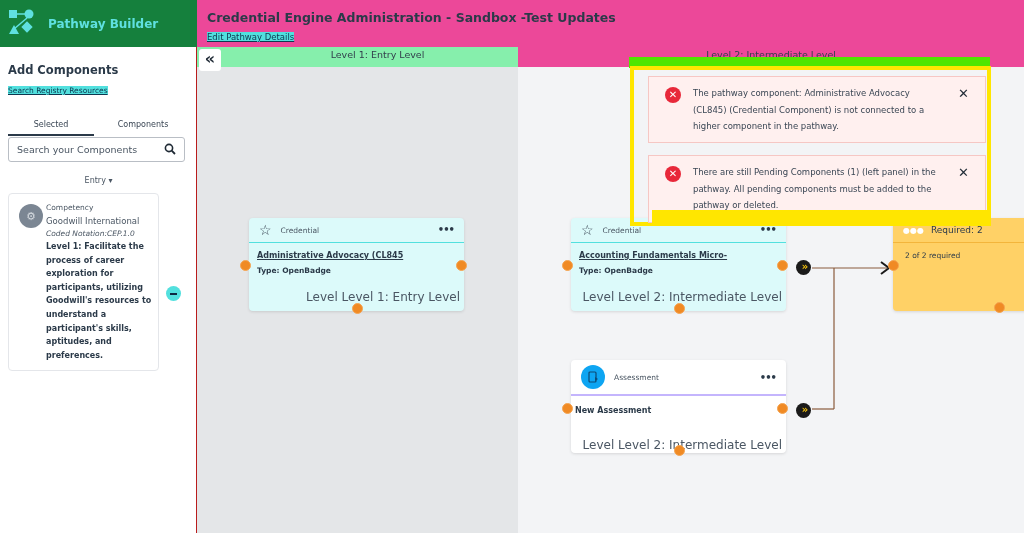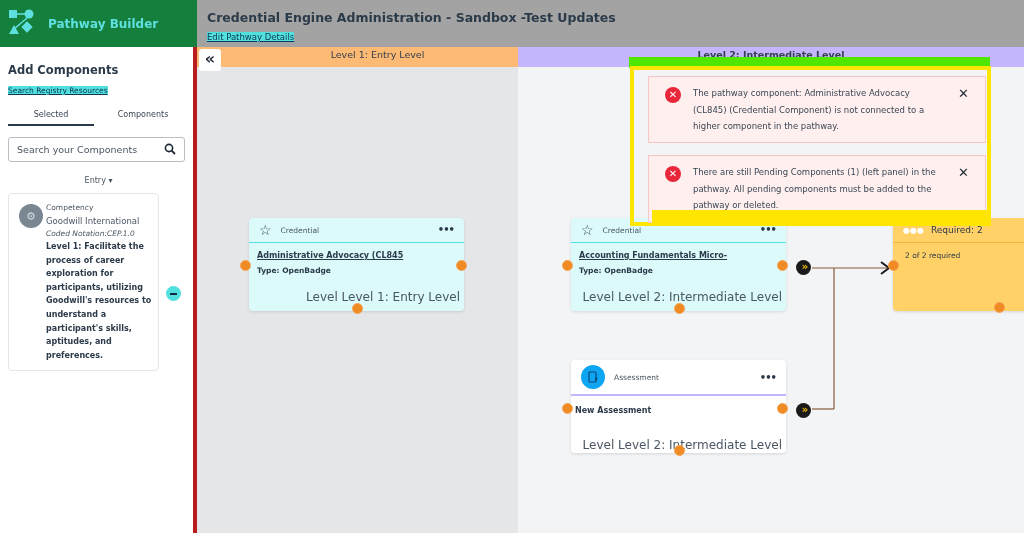--- a/index.html
+++ b/index.html
@@ -3,47 +3,47 @@
 <meta charset="utf-8">
 <style>
   * { box-sizing: border-box; margin: 0; padding: 0; }
   html, body { width: 1024px; height: 533px; overflow: hidden; background: #f3f4f6; font-family: "DejaVu Sans", sans-serif; color: #2d3a48; }
   #app { position: relative; width: 1024px; height: 533px; }
 
   
   .brand { position: absolute; left: 0; top: 0; width: 197px; height: 47px; background: #15803d; display: flex; align-items: center; padding-left: 6px; }
   .brand svg { width: 30px; height: 30px; }
   .brand-title { color: #5fe0e0; font-weight: bold; font-size: 12px; margin-left: 12px; }
-  .topbar { position: absolute; left: 197px; top: 0; right: 0; height: 63px; background: #a3a3a3; border-bottom: 6px solid #ec4899; padding: 10px 0 0 10px; }
+  .topbar { position: absolute; left: 197px; top: 0; right: 0; height: 63px; background: #ec4899; border-bottom: 6px solid #ec4899; padding: 10px 0 0 10px; }
   .page-title { font-size: 12.5px; font-weight: bold; color: #2b3a49; }
   .edit-link { display: inline-block; font-size: 8.5px; color: #0d3850; background: #52e0de; text-decoration: underline; margin-top: 2px; }
 
   
-  .sidebar { position: absolute; left: 0; top: 47px; width: 197px; bottom: 0; background: #ffffff; border-right: 4px solid #b91c1c; }
+  .sidebar { position: absolute; left: 0; top: 47px; width: 197px; bottom: 0; background: #ffffff; border-right: 1px solid #b91c1c; }
   .sb-heading { position: absolute; left: 8px; top: 16px; font-weight: bold; font-size: 11.5px; color: #2b3a49; }
   .sb-link { position: absolute; left: 8px; top: 39px; font-size: 7.5px; background: #52e0de; color: #0d3850; text-decoration: underline; }
-  .sb-tabs { position: absolute; left: 8px; top: 63px; width: 178px; height: 16px; display: flex; }
+  .sb-tabs { position: absolute; left: 8px; top: 73px; width: 178px; height: 16px; display: flex; }
   .sb-tab { flex: 1; text-align: center; font-size: 8px; color: #3a4654; }
   .sb-tab.active { border-bottom: 2px solid #2b3a49; margin-right: 6px; height: 16px; }
   .sb-search { position: absolute; left: 8px; top: 90px; width: 177px; height: 25px; border: 1px solid #b9bec5; border-radius: 3px; display: flex; align-items: center; padding: 0 8px; font-size: 9.5px; color: #4a5663; justify-content: space-between; }
   .sb-sort { position: absolute; left: 0; width: 197px; top: 129px; text-align: center; font-size: 8px; color: #4a5663; }
   .comp-card { position: absolute; left: 8px; top: 146px; width: 151px; height: 178px; border: 1px solid #e4e6ea; border-radius: 4px; background: #fff; padding: 8px 0 0 37px; }
   .comp-avatar { position: absolute; left: 10px; top: 10px; width: 24px; height: 24px; border-radius: 50%; background: #7b8693; display: flex; align-items: center; justify-content: center; color: #d6dbe0; font-size: 11px; }
   .comp-type { font-size: 7.5px; color: #4a5663; line-height: 12px; }
   .comp-org { font-size: 8.5px; color: #4a5663; line-height: 14px; }
   .comp-code { font-size: 7.5px; color: #4a5663; line-height: 12px; font-style: italic; }
   .comp-desc { font-size: 8px; font-weight: bold; color: #2b3a49; line-height: 13.6px; width: 112px; }
   .comp-remove { position: absolute; left: 166px; top: 239px; width: 15px; height: 15px; border-radius: 50%; background: #52e0de; display: flex; align-items: center; justify-content: center; }
   .comp-remove span { width: 7px; height: 2px; background: #0d2840; }
 
   
   .canvas { position: absolute; left: 197px; top: 47px; right: 0; bottom: 0; background: #f3f4f6; }
   .lane1 { position: absolute; left: 0; top: 0; width: 321px; bottom: 0; background: #e4e6e8; }
-  .lane1-head { position: absolute; left: 0; top: 0; width: 361px; height: 20px; background: #fdba74; text-align: center; font-size: 9.5px; line-height: 16px; color: #33404d; }
-  .lane2-head { position: absolute; left: 321px; top: 0; right: 0; height: 20px; background: #c4b5fd; text-align: center; font-size: 9.5px; line-height: 16px; color: #33404d; font-weight: bold; }
+  .lane1-head { position: absolute; left: 0; top: 0; width: 361px; height: 20px; background: #86efac; text-align: center; font-size: 9.5px; line-height: 16px; color: #33404d; }
+  .lane2-head { position: absolute; left: 321px; top: 0; right: 0; height: 20px; background: #ec4899; text-align: center; font-size: 9.5px; line-height: 16px; color: #33404d; }
   .collapse-btn { position: absolute; left: 2px; top: 2px; width: 22px; height: 22px; background: #fff; border-radius: 3px; font-size: 16px; font-weight: bold; text-align: center; line-height: 20px; color: #1f2a35; }
 
   .node { position: absolute; border-radius: 4px; box-shadow: 0 1px 3px rgba(0,0,0,0.12); }
   .node-head { height: 25px; display: flex; align-items: center; padding-left: 10px; font-size: 7.5px; color: #4a5663; position: relative; }
   .node-head .star { font-size: 14px; color: #3a4654; margin-right: 9px; }
   .node-menu { position: absolute; right: 10px; top: 6px; font-size: 10px; font-weight: bold; color: #2b3a49; letter-spacing: -1px; }
   .node-title { font-size: 8px; font-weight: bold; color: #2b3a49; text-decoration: underline; margin: 8px 0 0 8px; }
   .node-type { font-size: 7.5px; font-weight: bold; color: #2b3a49; margin: 6px 0 0 8px; }
   .node-level { position: absolute; right: 4px; font-size: 12px; color: #4a5663; }
   .cred { background: #dcfafa; }

